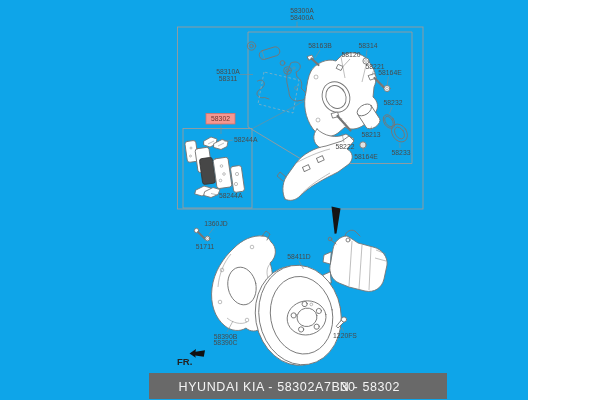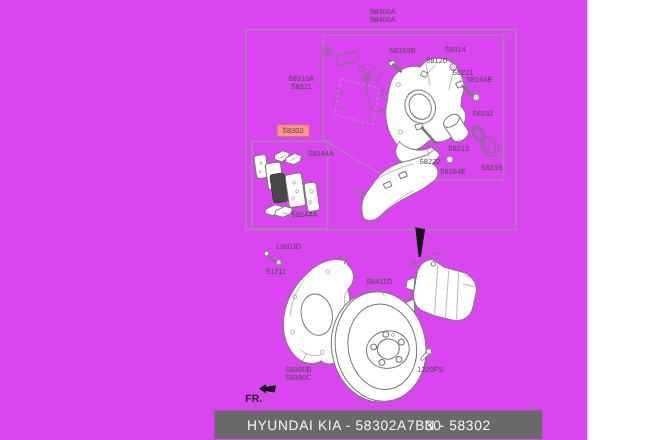--- a/index.html
+++ b/index.html
@@ -1,17 +1,17 @@
 <!DOCTYPE html>
 <html><head>
 <meta charset="utf-8">
 <style>
   html,body{margin:0;padding:0;background:#fff;}
-  .stage{position:relative;width:488px;height:400px;background:#d946ef;overflow:hidden;
-         font-family:"Liberation Sans",sans-serif;padding-left:46px;}
+  .stage{position:relative;width:528px;height:400px;background:#0ea5e9;overflow:hidden;
+         font-family:"Liberation Sans",sans-serif;}
   svg{display:block;}
   svg text{font-family:"Liberation Sans",sans-serif;}
   .lbl{font-size:6.8px;fill:#4a4a4a;}
   .lbl-hl{font-size:6.8px;fill:#6e3430;}
   .fr-lbl{font-size:9.5px;font-weight:bold;fill:#222;}
   .footer-text{font-size:12.5px;fill:#f4f4f4;letter-spacing:.6px;}
   .box{fill:none;stroke:#9b9b9b;stroke-width:0.9;}
   .art{fill:none;stroke:#767676;stroke-width:0.9;stroke-linejoin:round;stroke-linecap:round;}
   .artw{fill:#ffffff;stroke:#767676;stroke-width:0.9;stroke-linejoin:round;stroke-linecap:round;}
   .thin{fill:none;stroke:#8a8a8a;stroke-width:0.55;}

